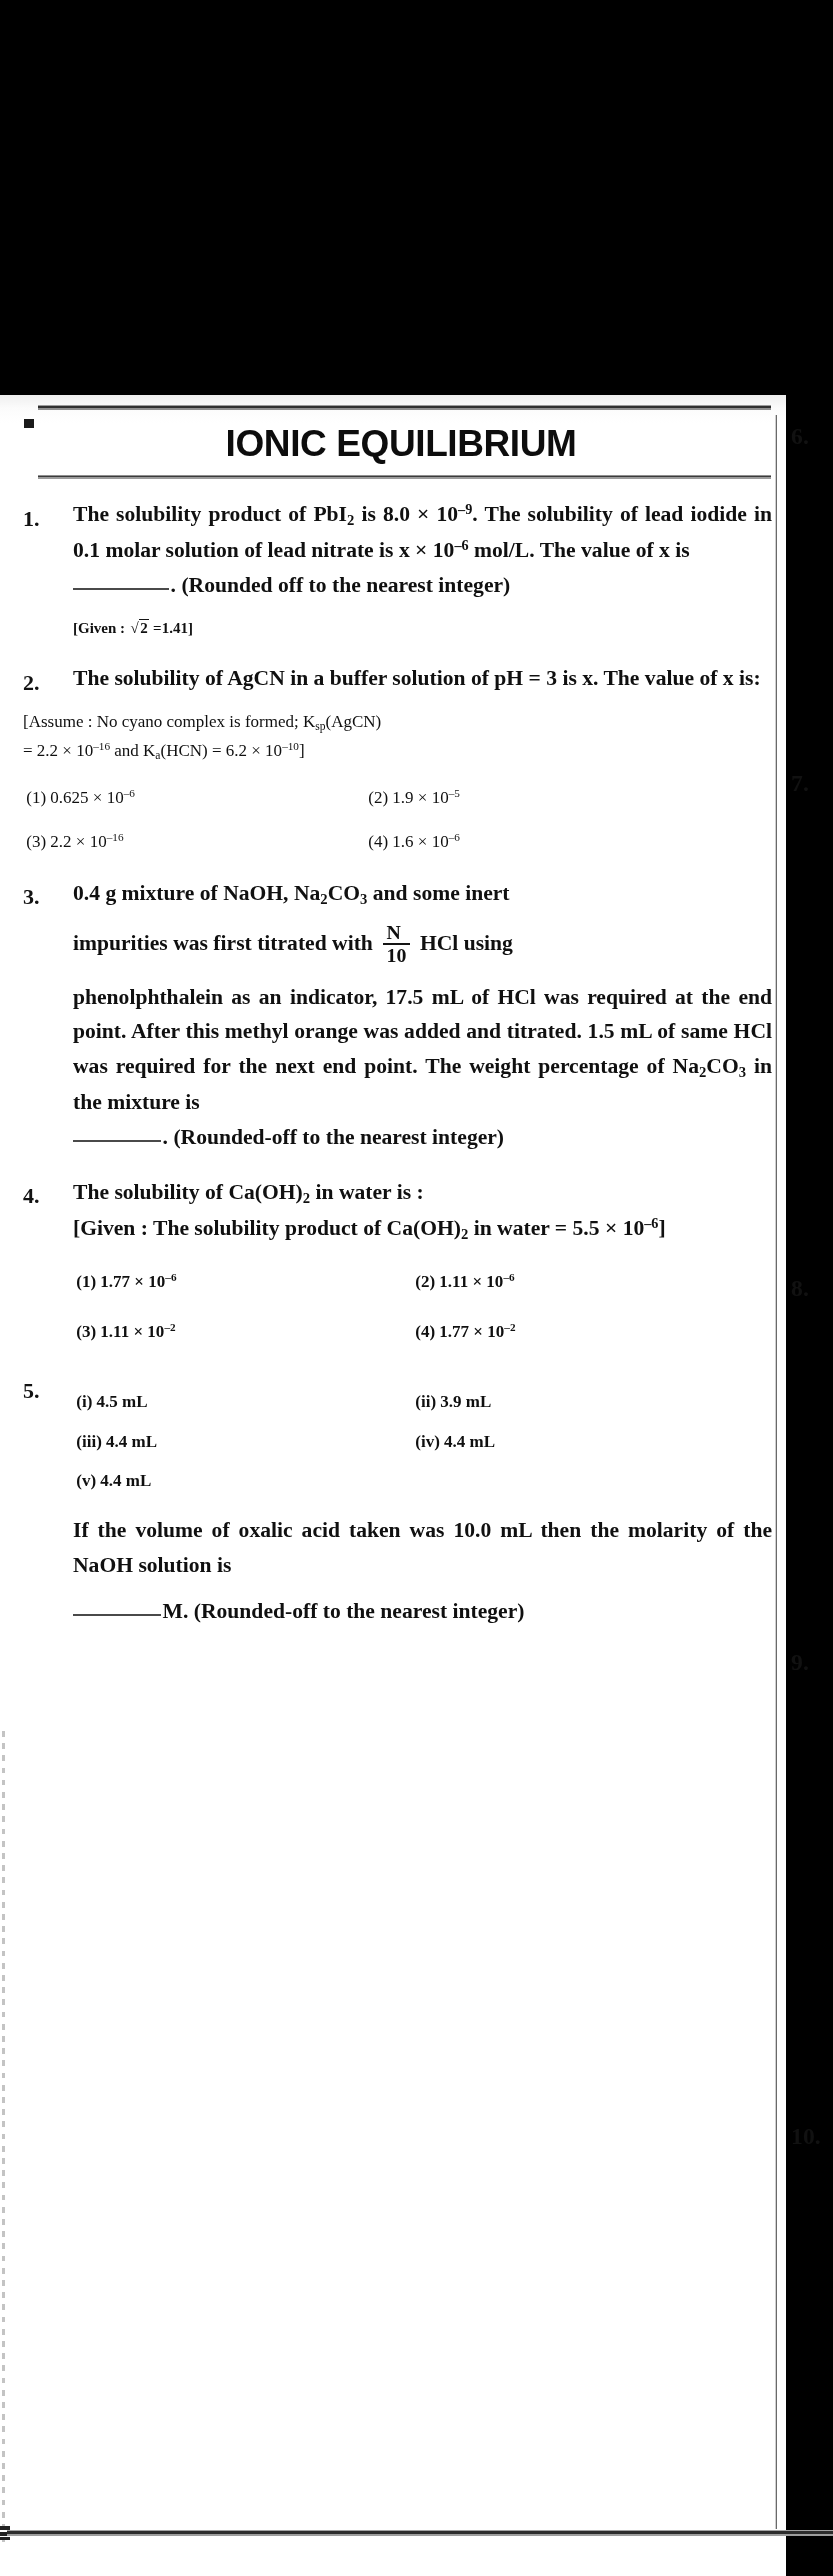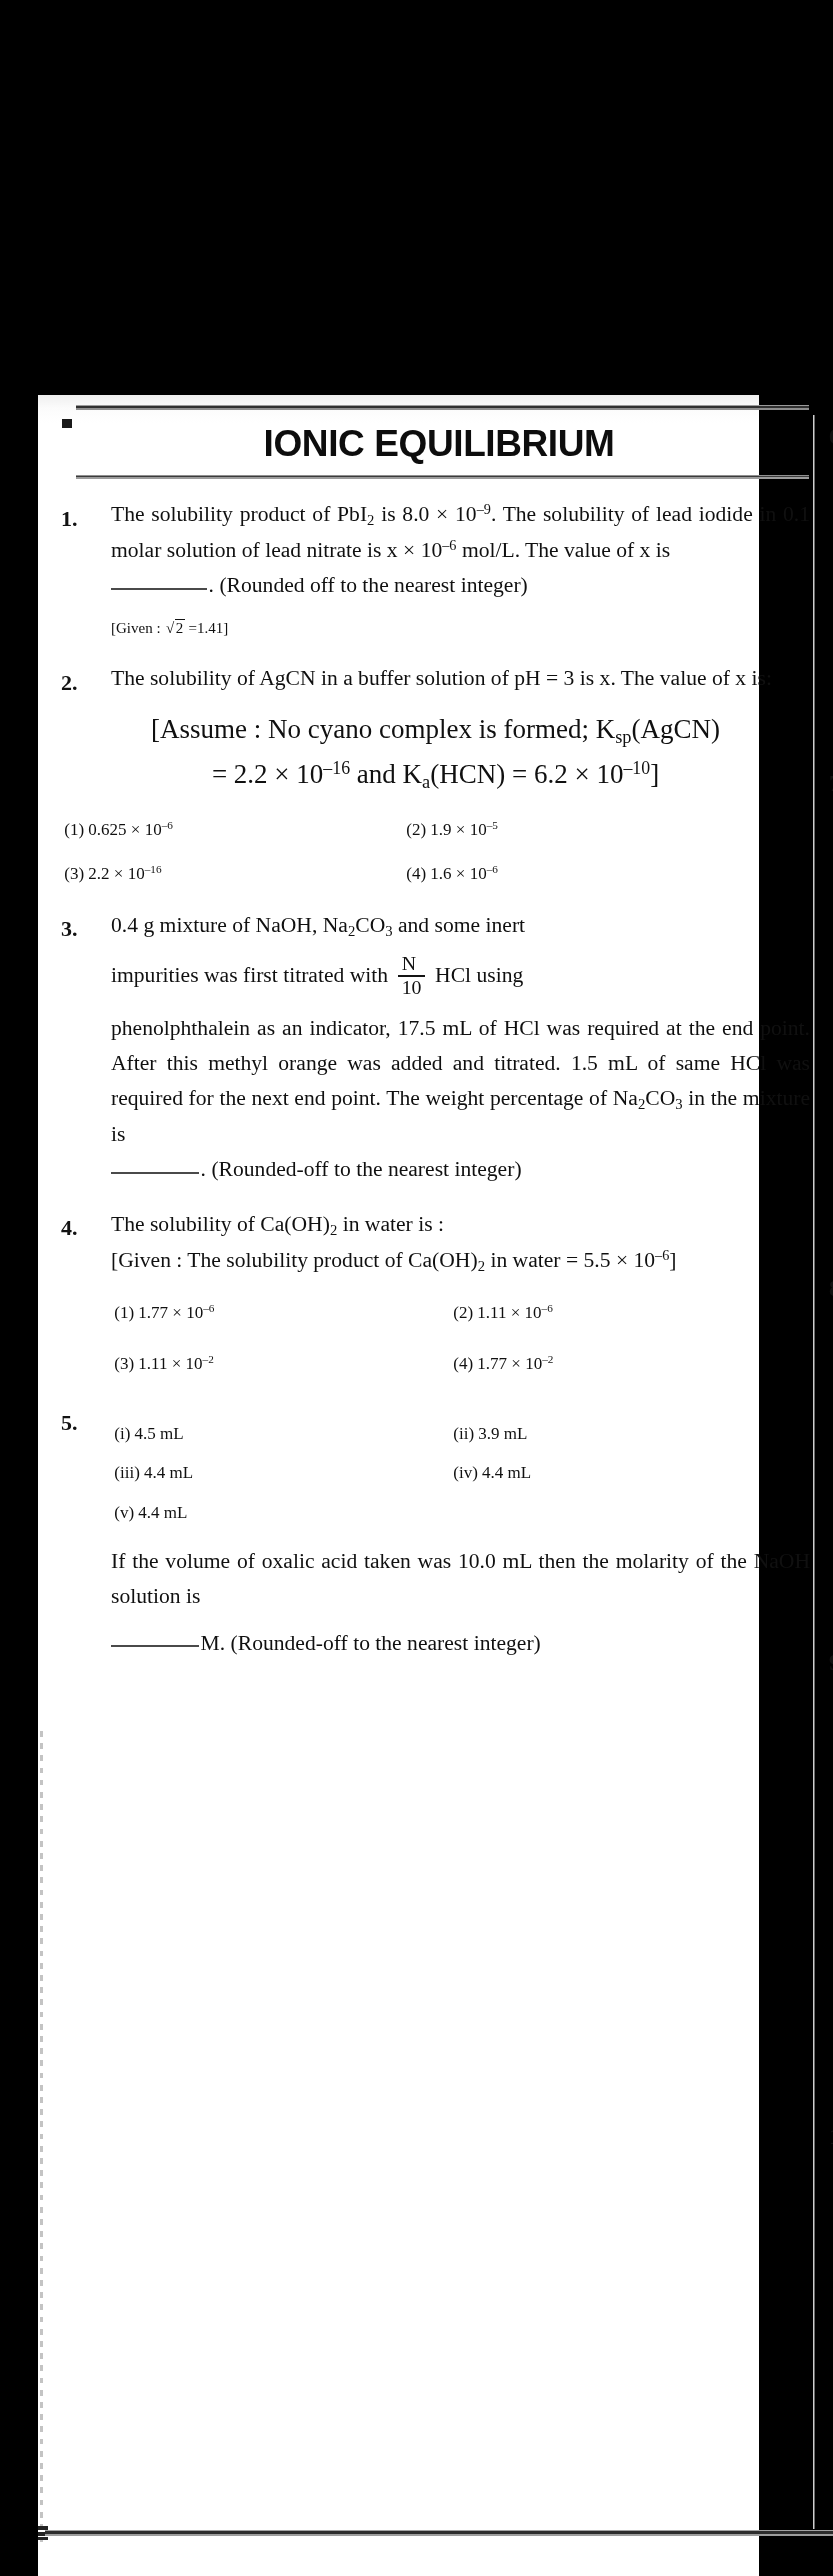--- a/index.html
+++ b/index.html
@@ -18,24 +18,23 @@
     position: absolute;
     left: 0; top: 0;
     width: 834px; height: 395px;
     background: #000000;
   }
 
   
   #page-sheet {
     position: absolute;
     left: 0; top: 395px;
-    width: 721px; height: 2181px;
+    width: 786px; height: 2181px;
     background: #ffffff;
     background-image: linear-gradient(180deg,#efefef 0px,#fbfbfb 13px,#ffffff 28px);
-    margin-left: 38px;
   }
 
   
   #scan-edge-left {
     position: absolute;
     left: 2.4px; top: 1336px;
     width: 2.4px; height: 814px;
     background-image: repeating-linear-gradient(180deg,#b9b9b9 0 5.7px,rgba(255,255,255,0) 5.7px 12.2px);
     opacity: .85;
   }
@@ -107,30 +106,30 @@
     font-size: 22px;
     color: #121212;
     padding-top: 3.3px;
     line-height: 1.62;
   }
   .q-body {
     flex: 1 1 auto;
     font-size: 21.6px;
     color: #101010;
     line-height: 1.62;
+    font-weight: bold;
   }
   .q-body p { margin: 0; }
   .q-body p.just { text-align: justify; text-align-last: left; }
   .note-full {
-    font-size: 27px;
+    font-size: 17px;
     color: #101010;
     line-height: 1.62;
     margin-top: 8.1px;
     margin-left: 0px;
-    text-align: center;
   }
 
   sub { font-size: 0.68em; vertical-align: -0.28em; }
   sup { font-size: 0.66em; vertical-align: 0.5em; }
 
   .blank {
     display: inline-block;
     width: 96px;
     border-bottom: 2.4px solid #4a4a4a;
     height: 0.8px;

